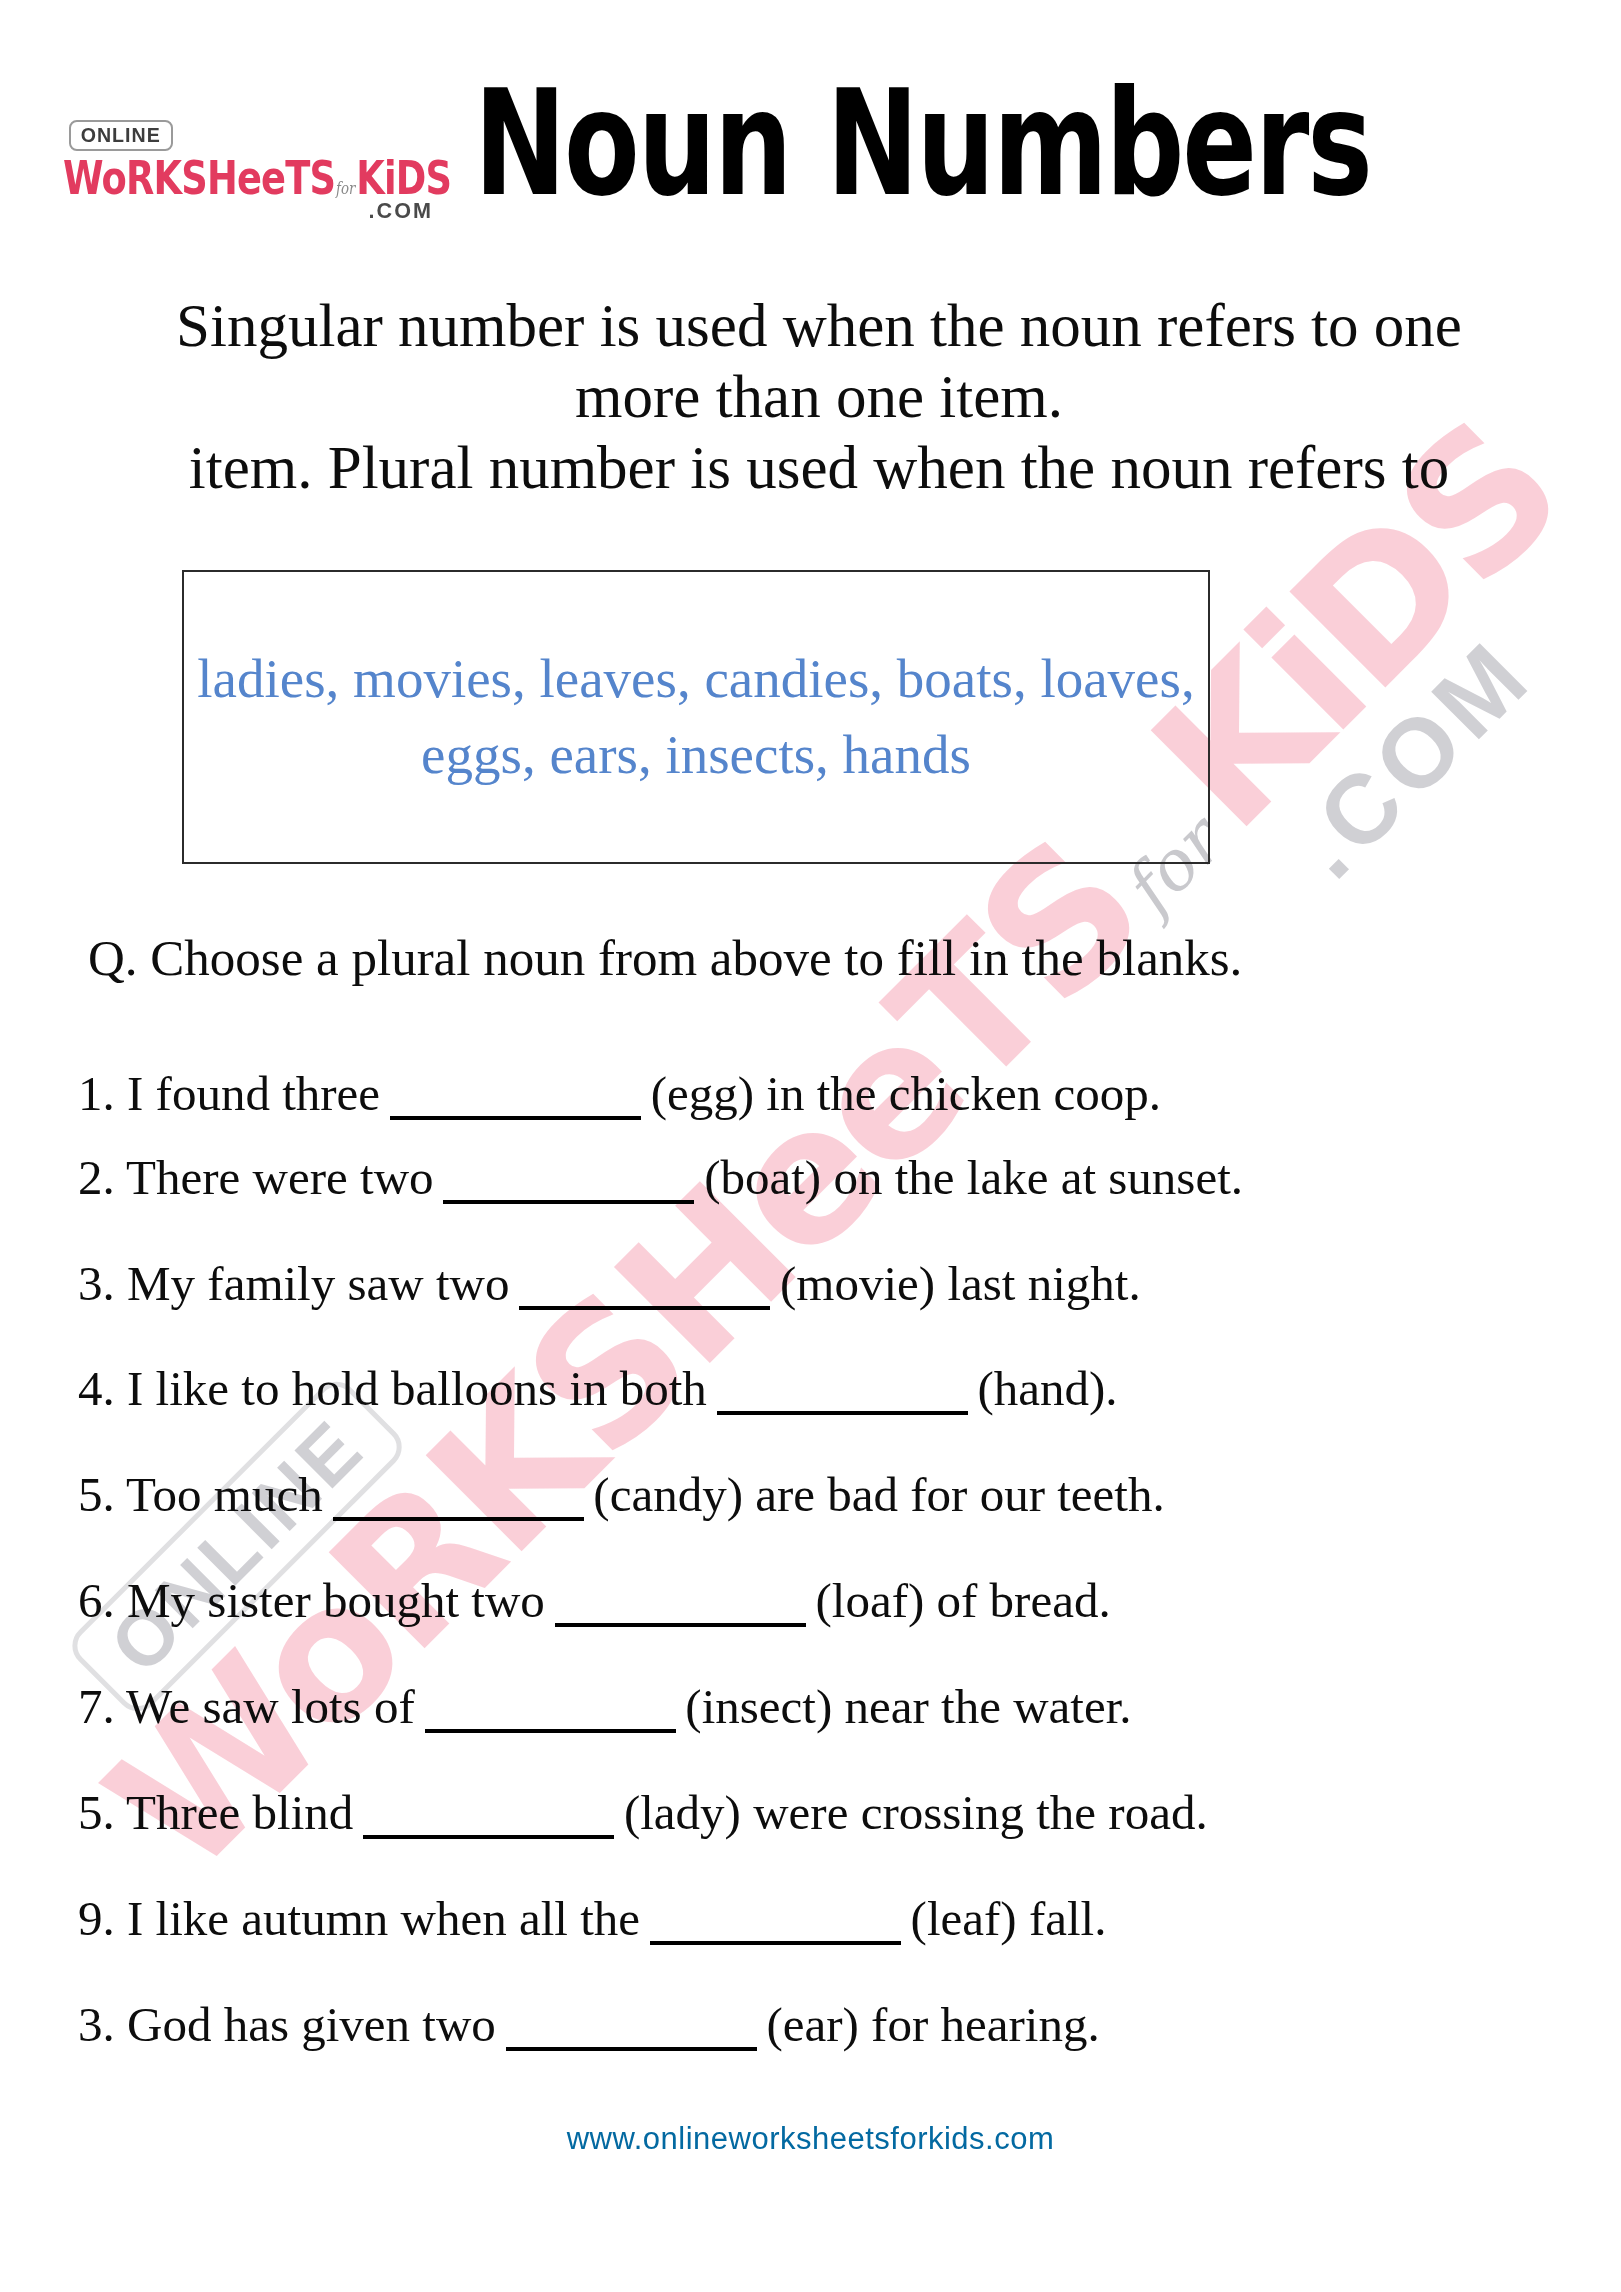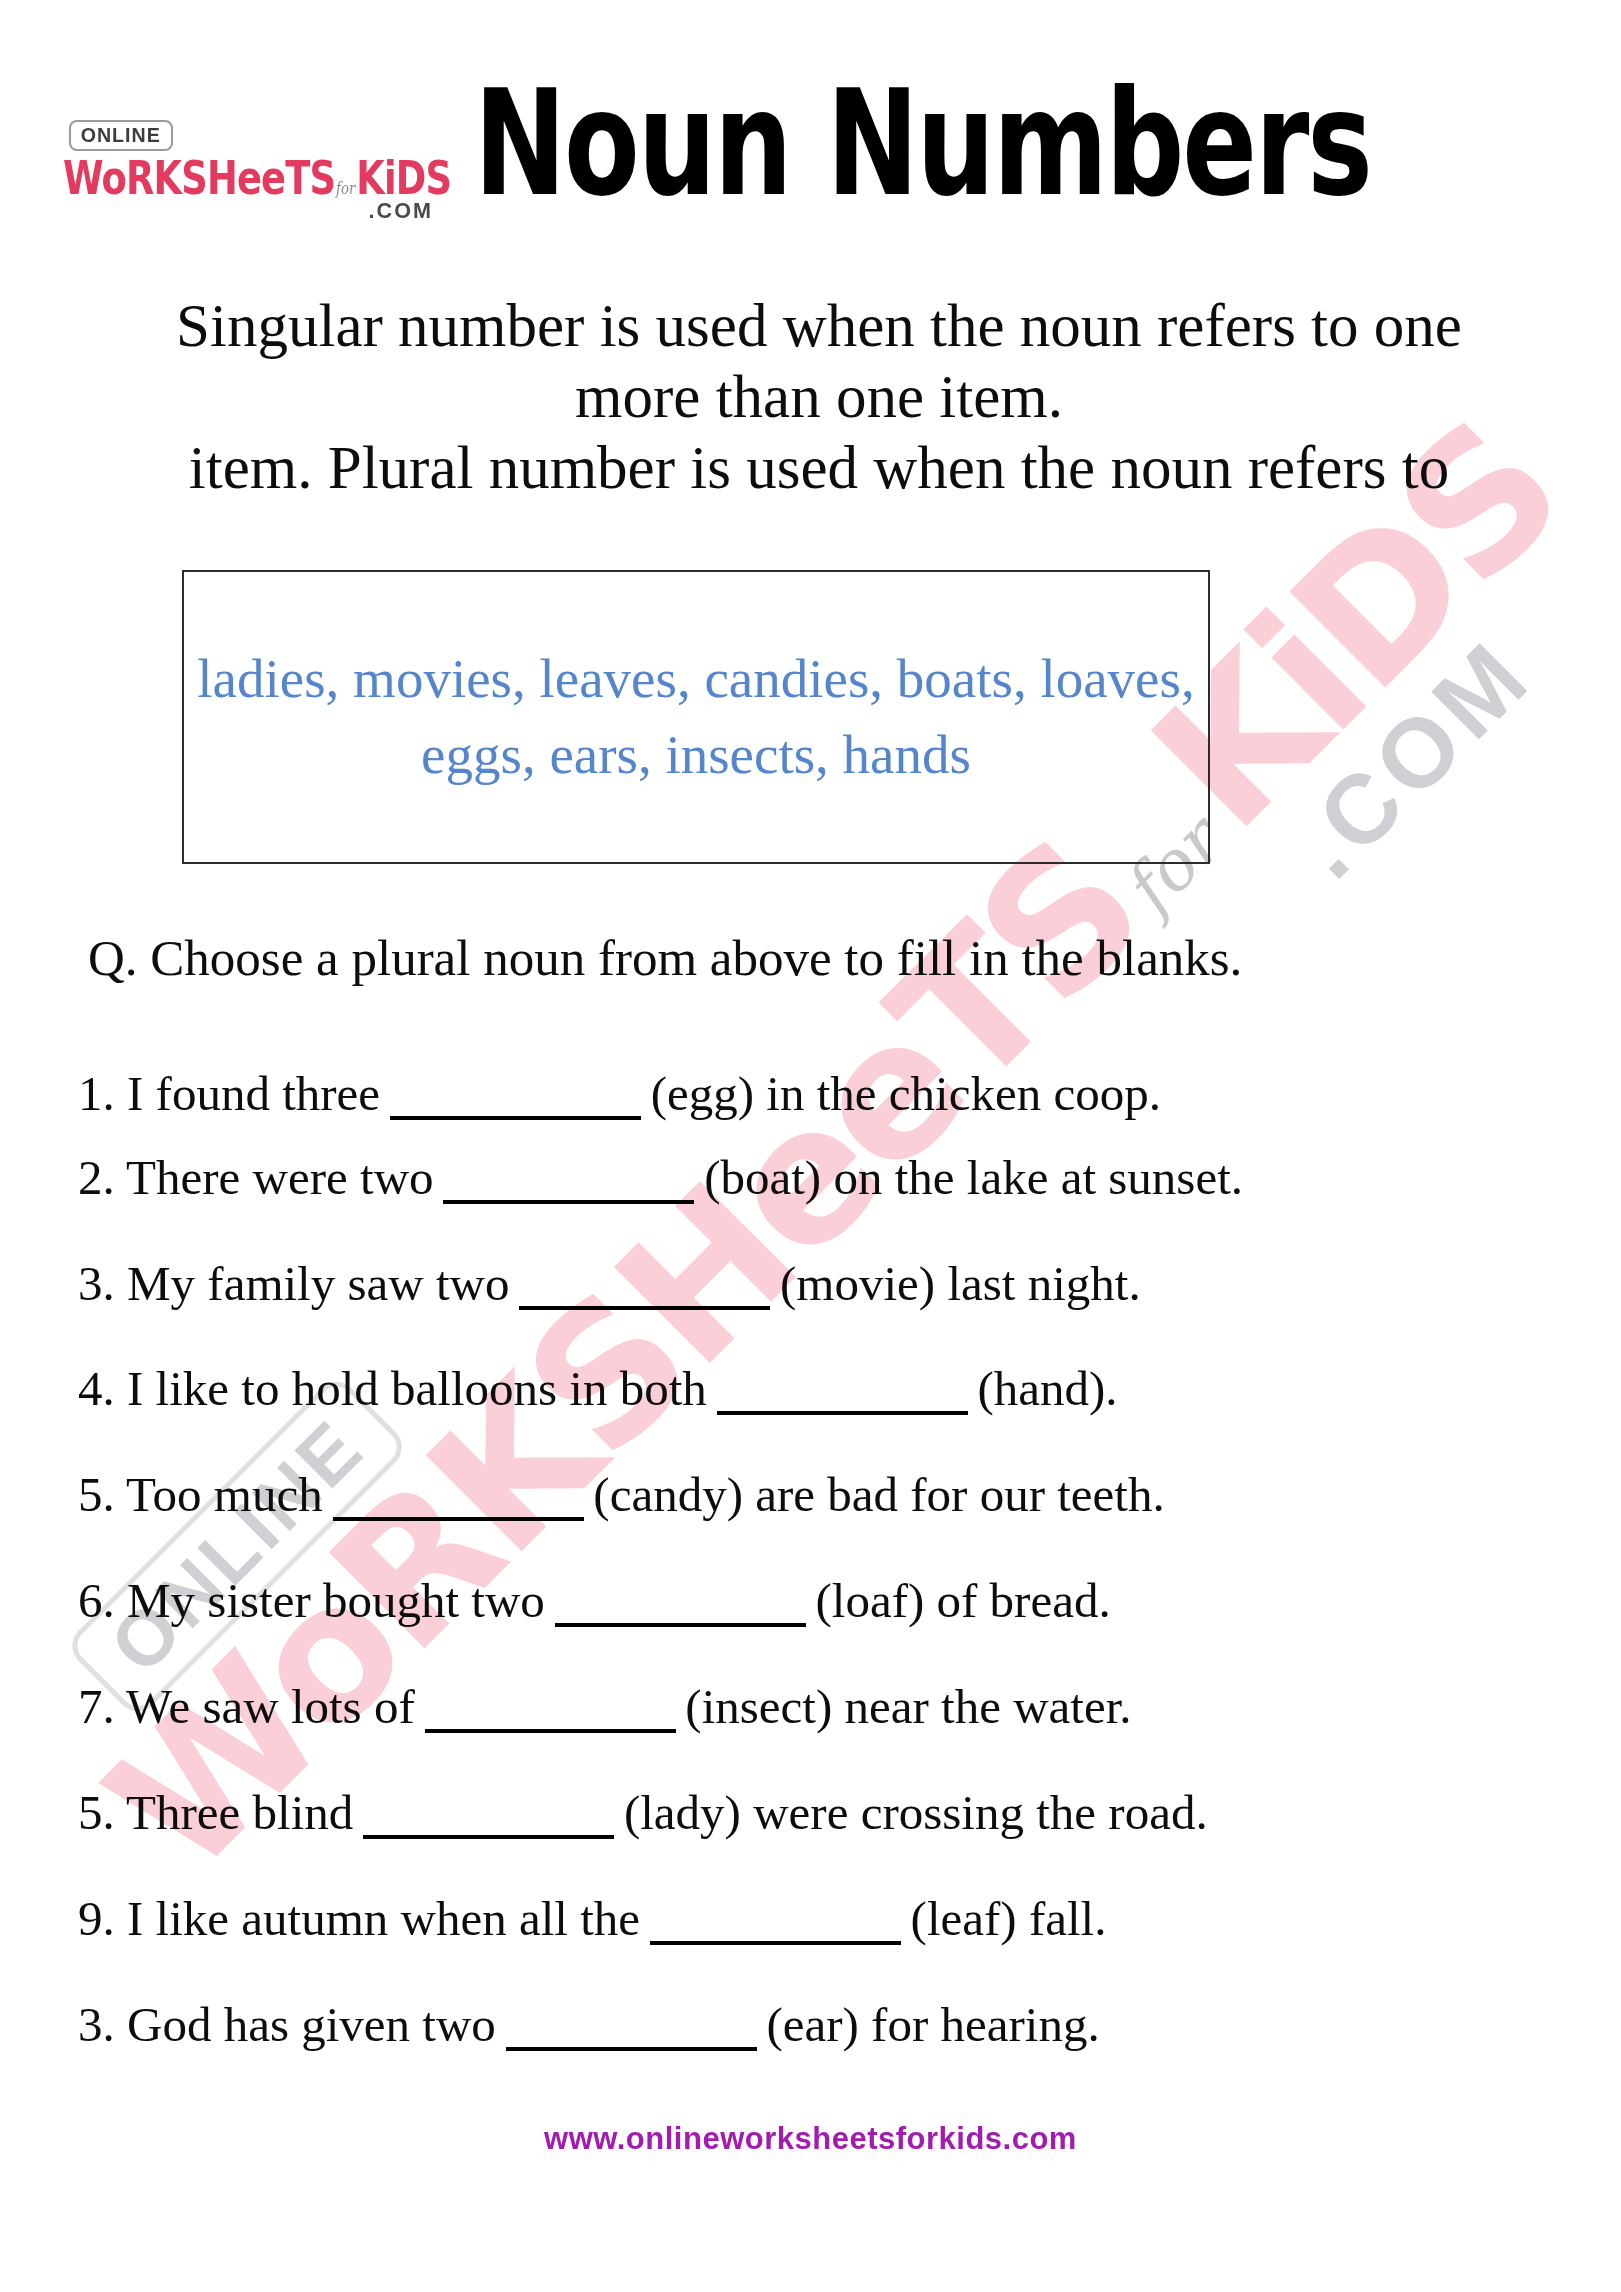--- a/index.html
+++ b/index.html
@@ -33,21 +33,21 @@
   .wordbox .line{font-size:55px;line-height:76px;color:#5585cc;text-align:center;}
 
   
   .qprompt{position:absolute;left:88px;top:929px;font-size:51px;color:#0d0d0d;white-space:nowrap;}
 
   
   .item{position:absolute;left:78px;font-size:49px;color:#0d0d0d;white-space:nowrap;}
   .blank{display:inline-block;width:251px;height:3.9px;background:#000;vertical-align:-9.8px;margin:0 9.8px;}
 
   
-  .footer{position:absolute;left:0;right:0;top:2121px;text-align:center;font-family:"Liberation Sans",sans-serif;font-weight:700;font-size:31px;letter-spacing:0.5px;color:#a21caf;}
+  .footer{position:absolute;left:0;right:0;top:2121px;text-align:center;font-family:"Liberation Sans",sans-serif;font-weight:400;font-size:31px;letter-spacing:0.5px;color:#0369a1;}
 </style>
 </head>
 <body>
 
 <div class="page">
 
   <div class="watermark">
     <div class="wm-online">ONLINE</div>
     <div class="wm-brand"><span>WoRKSHeeTS</span><span class="wm-for">for</span><span>KiDS</span></div>
     <div class="wm-com">.COM</div>

